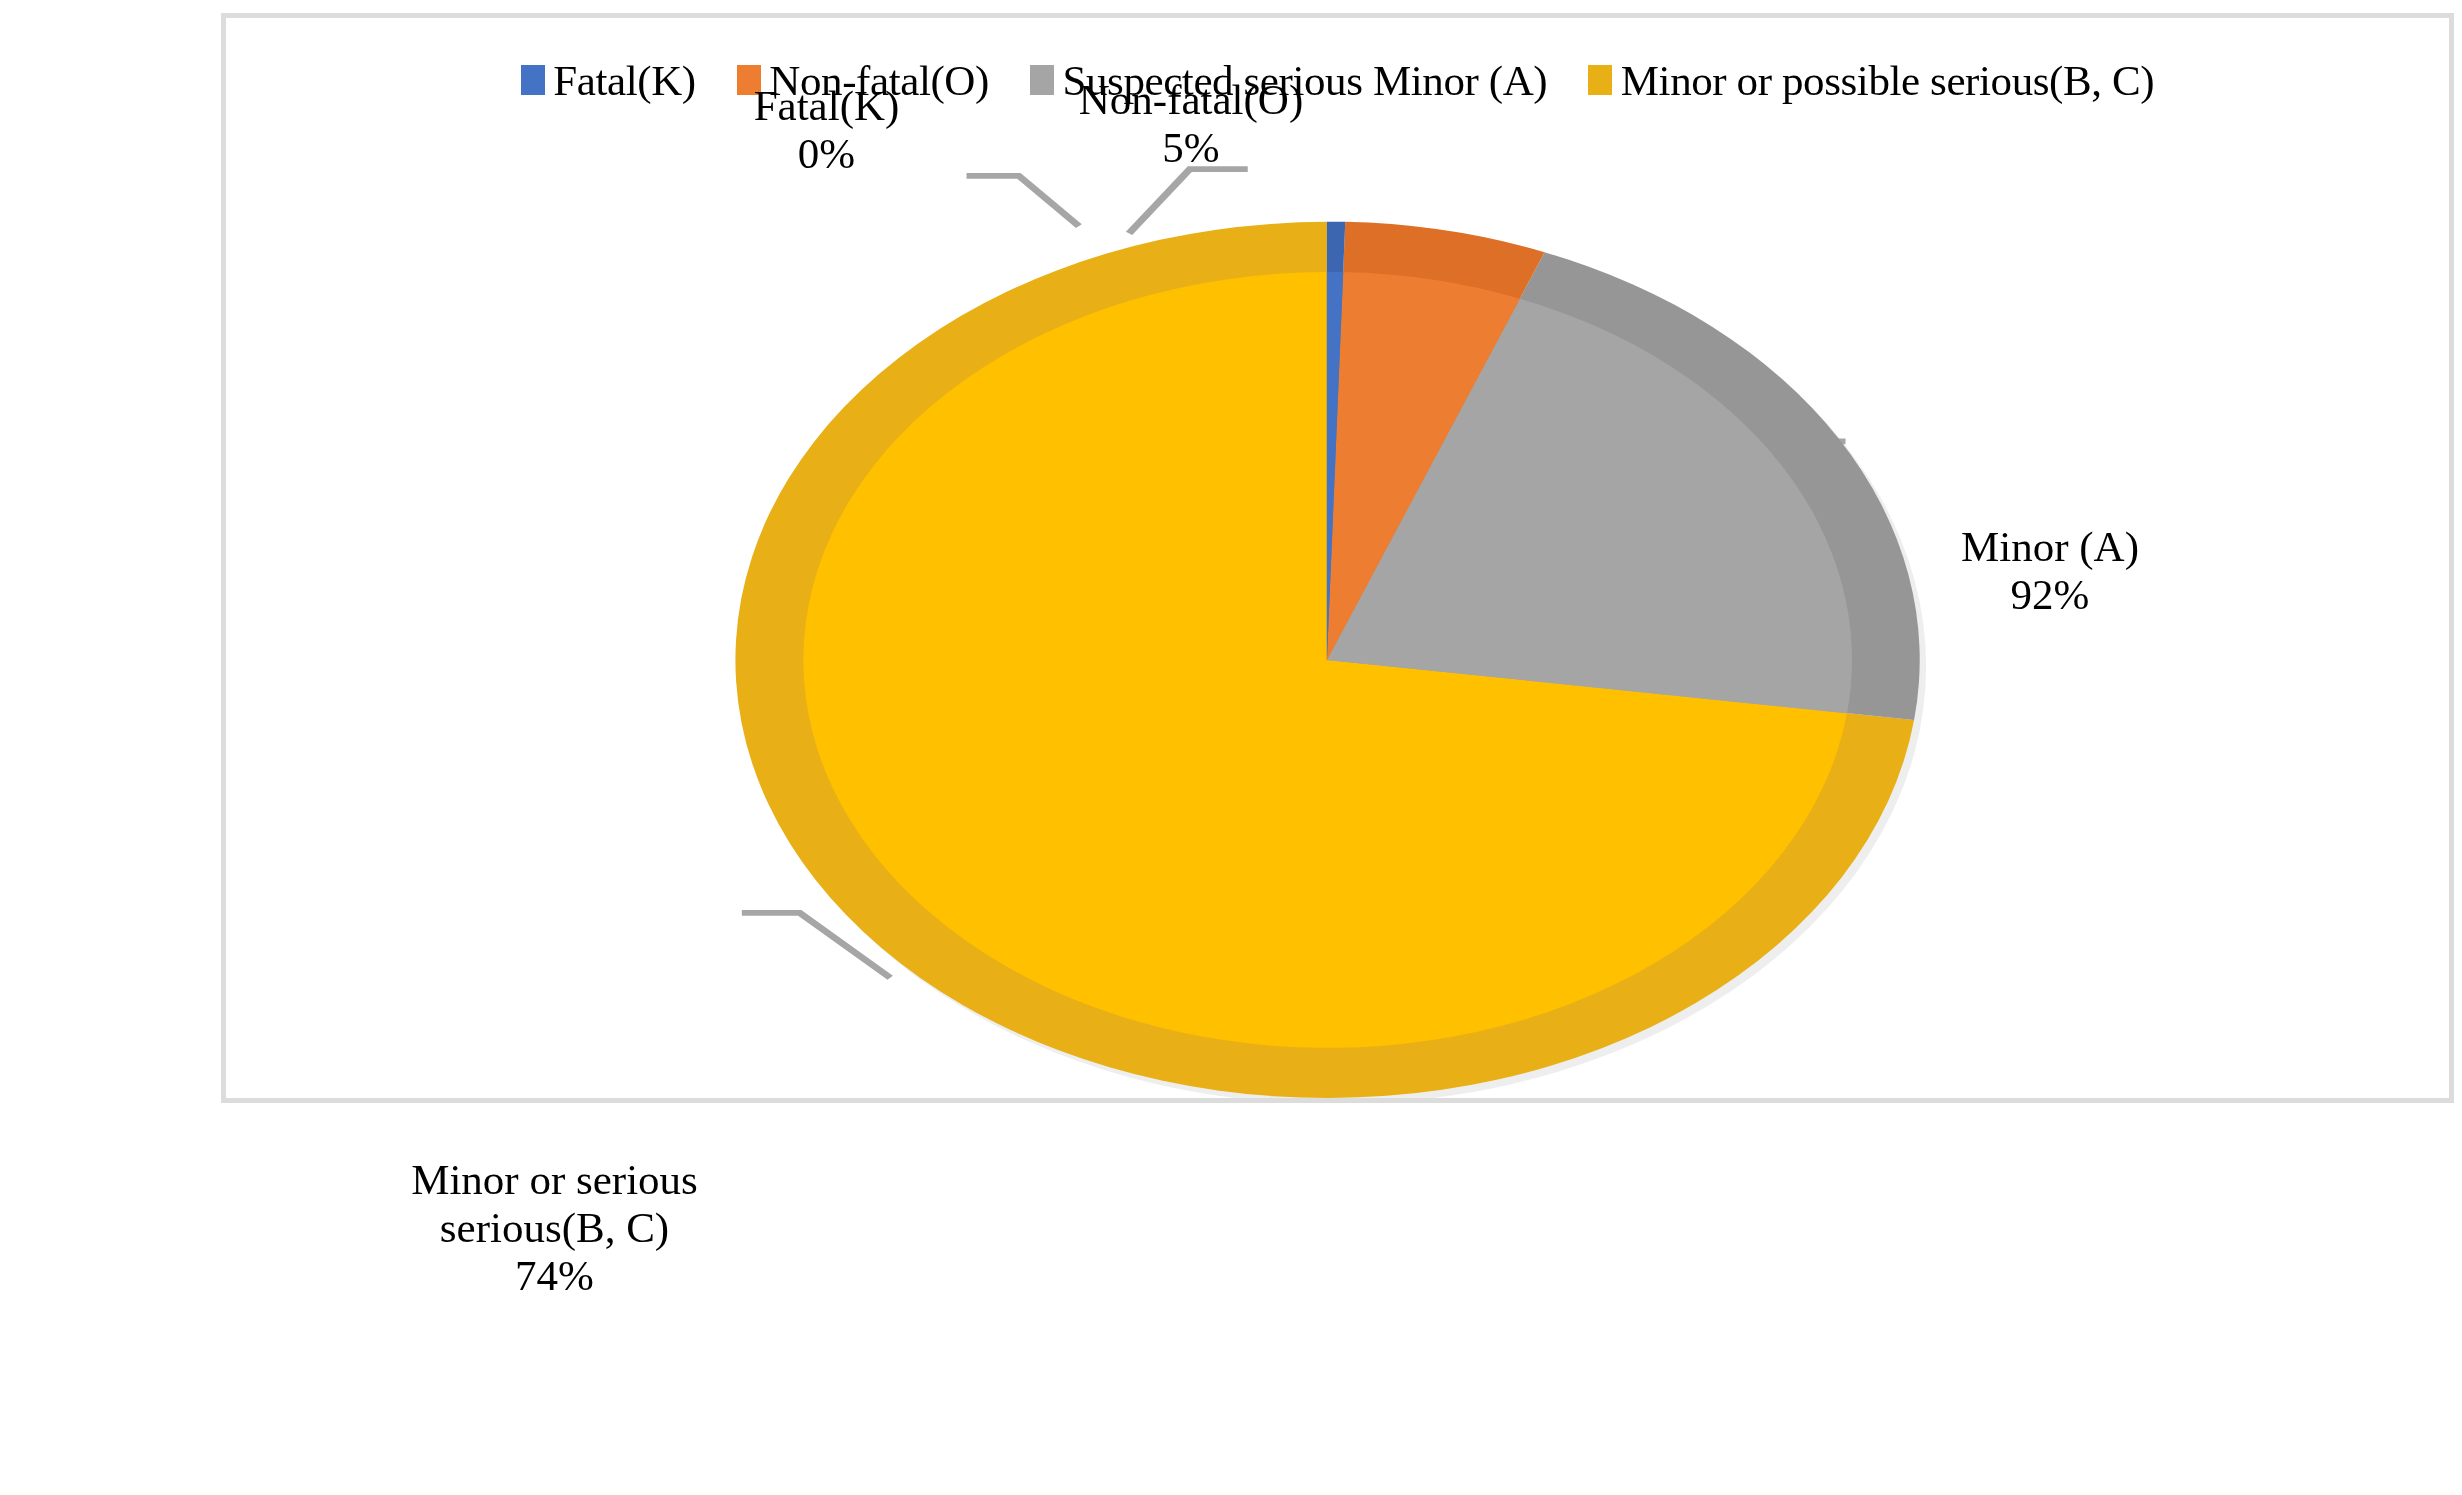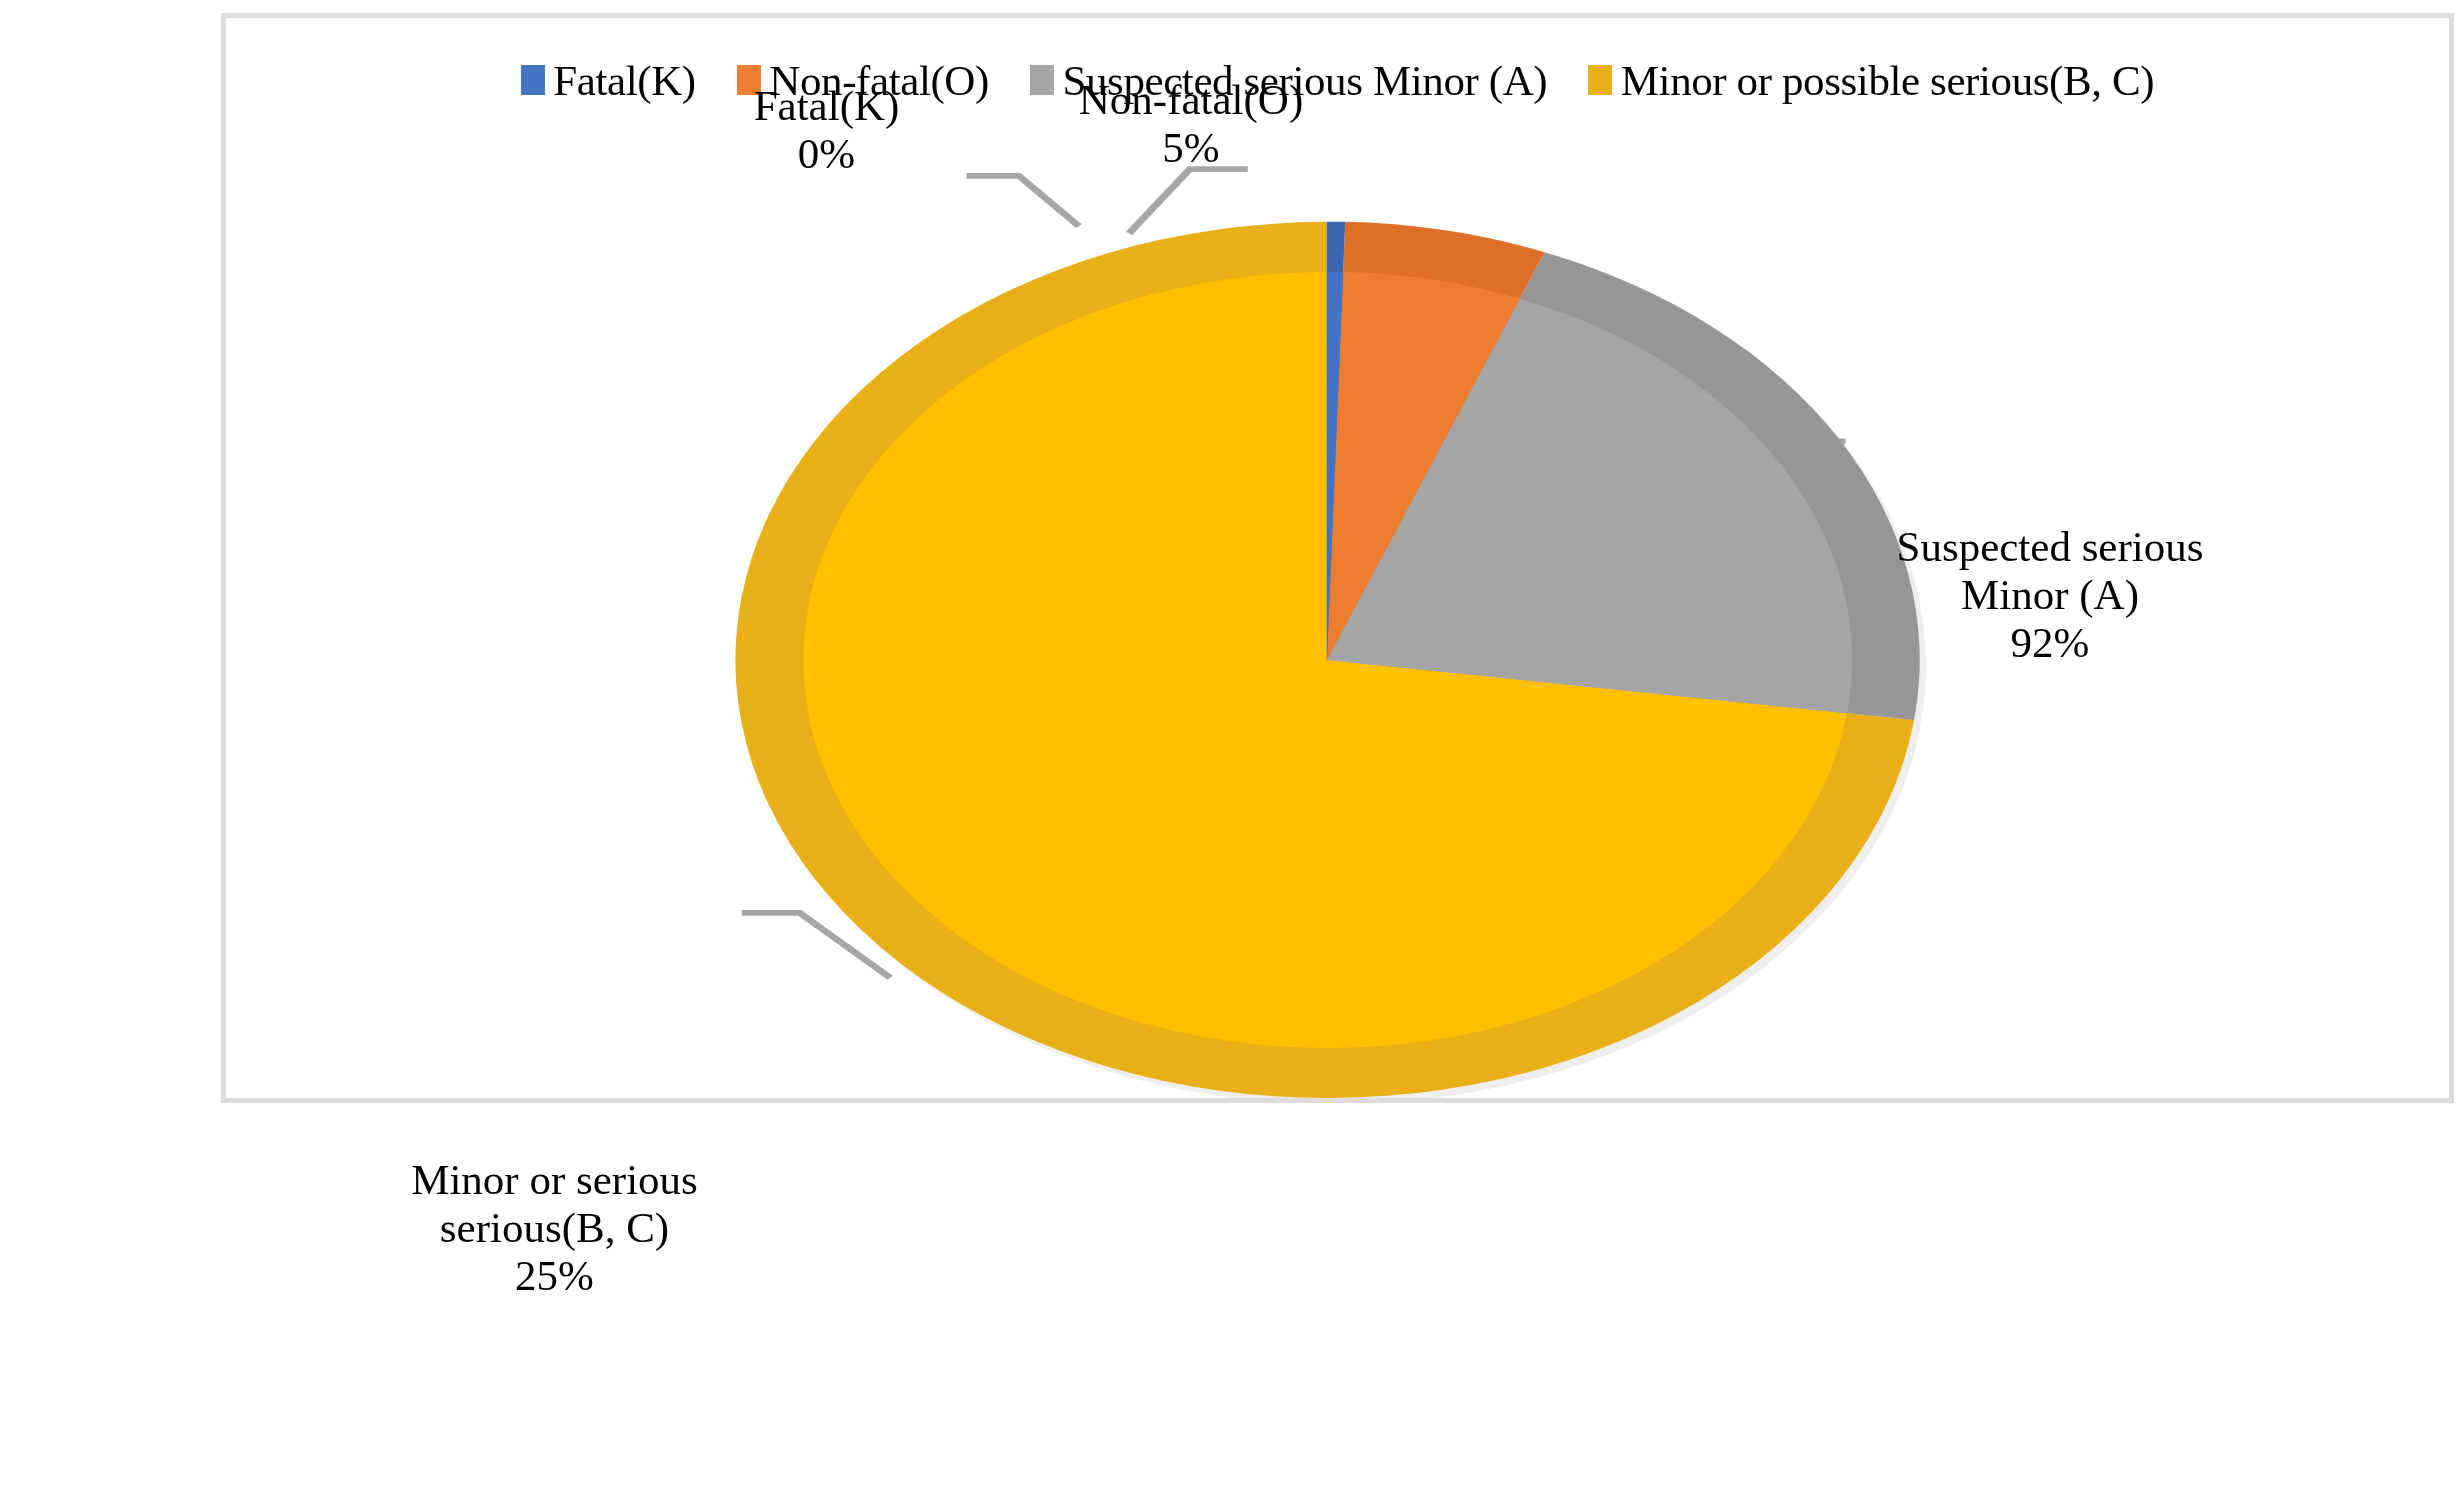--- a/index.html
+++ b/index.html
@@ -160,26 +160,25 @@
       <span class="dl-name">Fatal(K)</span>
       <span class="dl-pct">0%</span>
     </div>
 
     <div class="data-label" id="label-nonfatal">
       <span class="dl-name">Non-fatal(O)</span>
       <span class="dl-pct">5%</span>
     </div>
 
     <div class="data-label" id="label-serious">
-      <span class="dl-name">Suspected serious</span>
       <span class="dl-name">Minor (A)</span>
       <span class="dl-pct">92%</span>
     </div>
 
     <div class="data-label" id="label-minor">
       <span class="dl-name">Minor or serious</span>
       <span class="dl-name">serious(B, C)</span>
-      <span class="dl-pct">25%</span>
+      <span class="dl-pct">74%</span>
     </div>
 
   </div>
 </div>
 
 
 </body></html>

